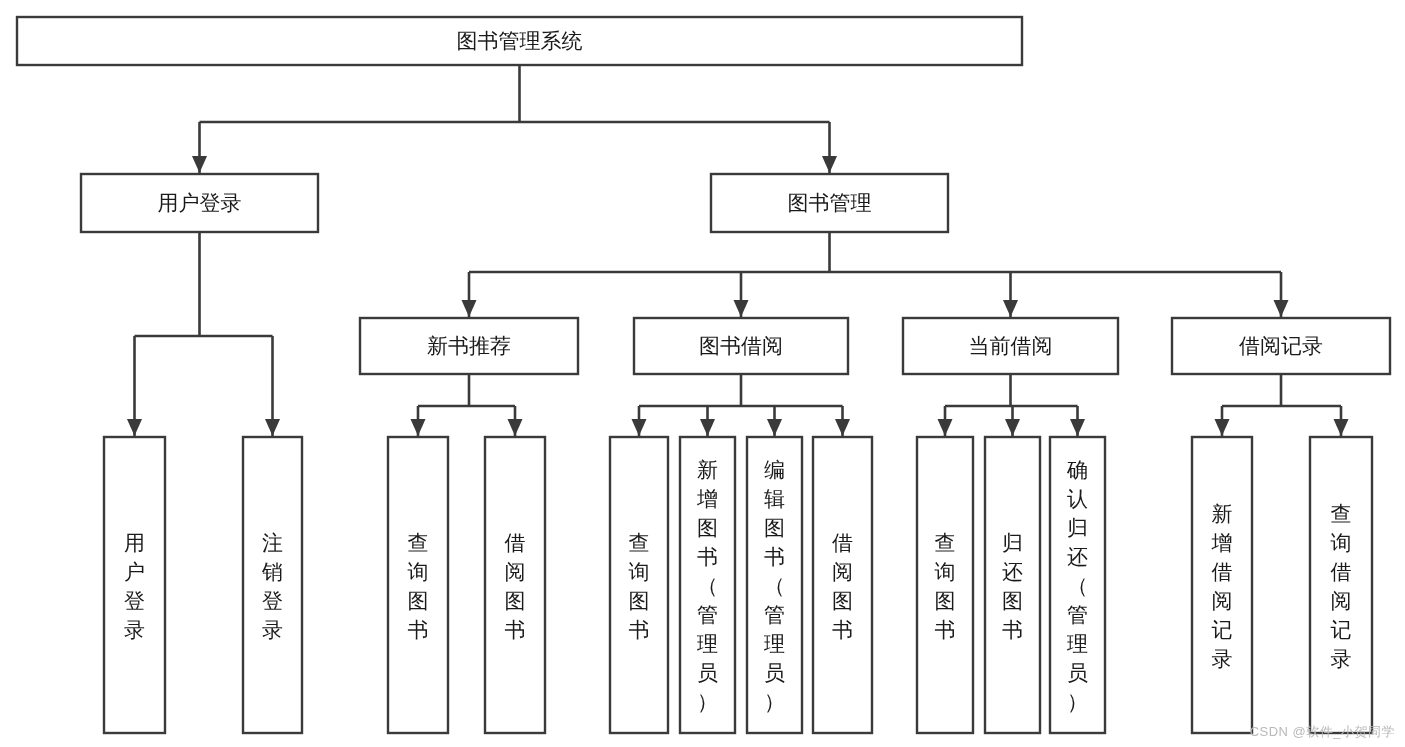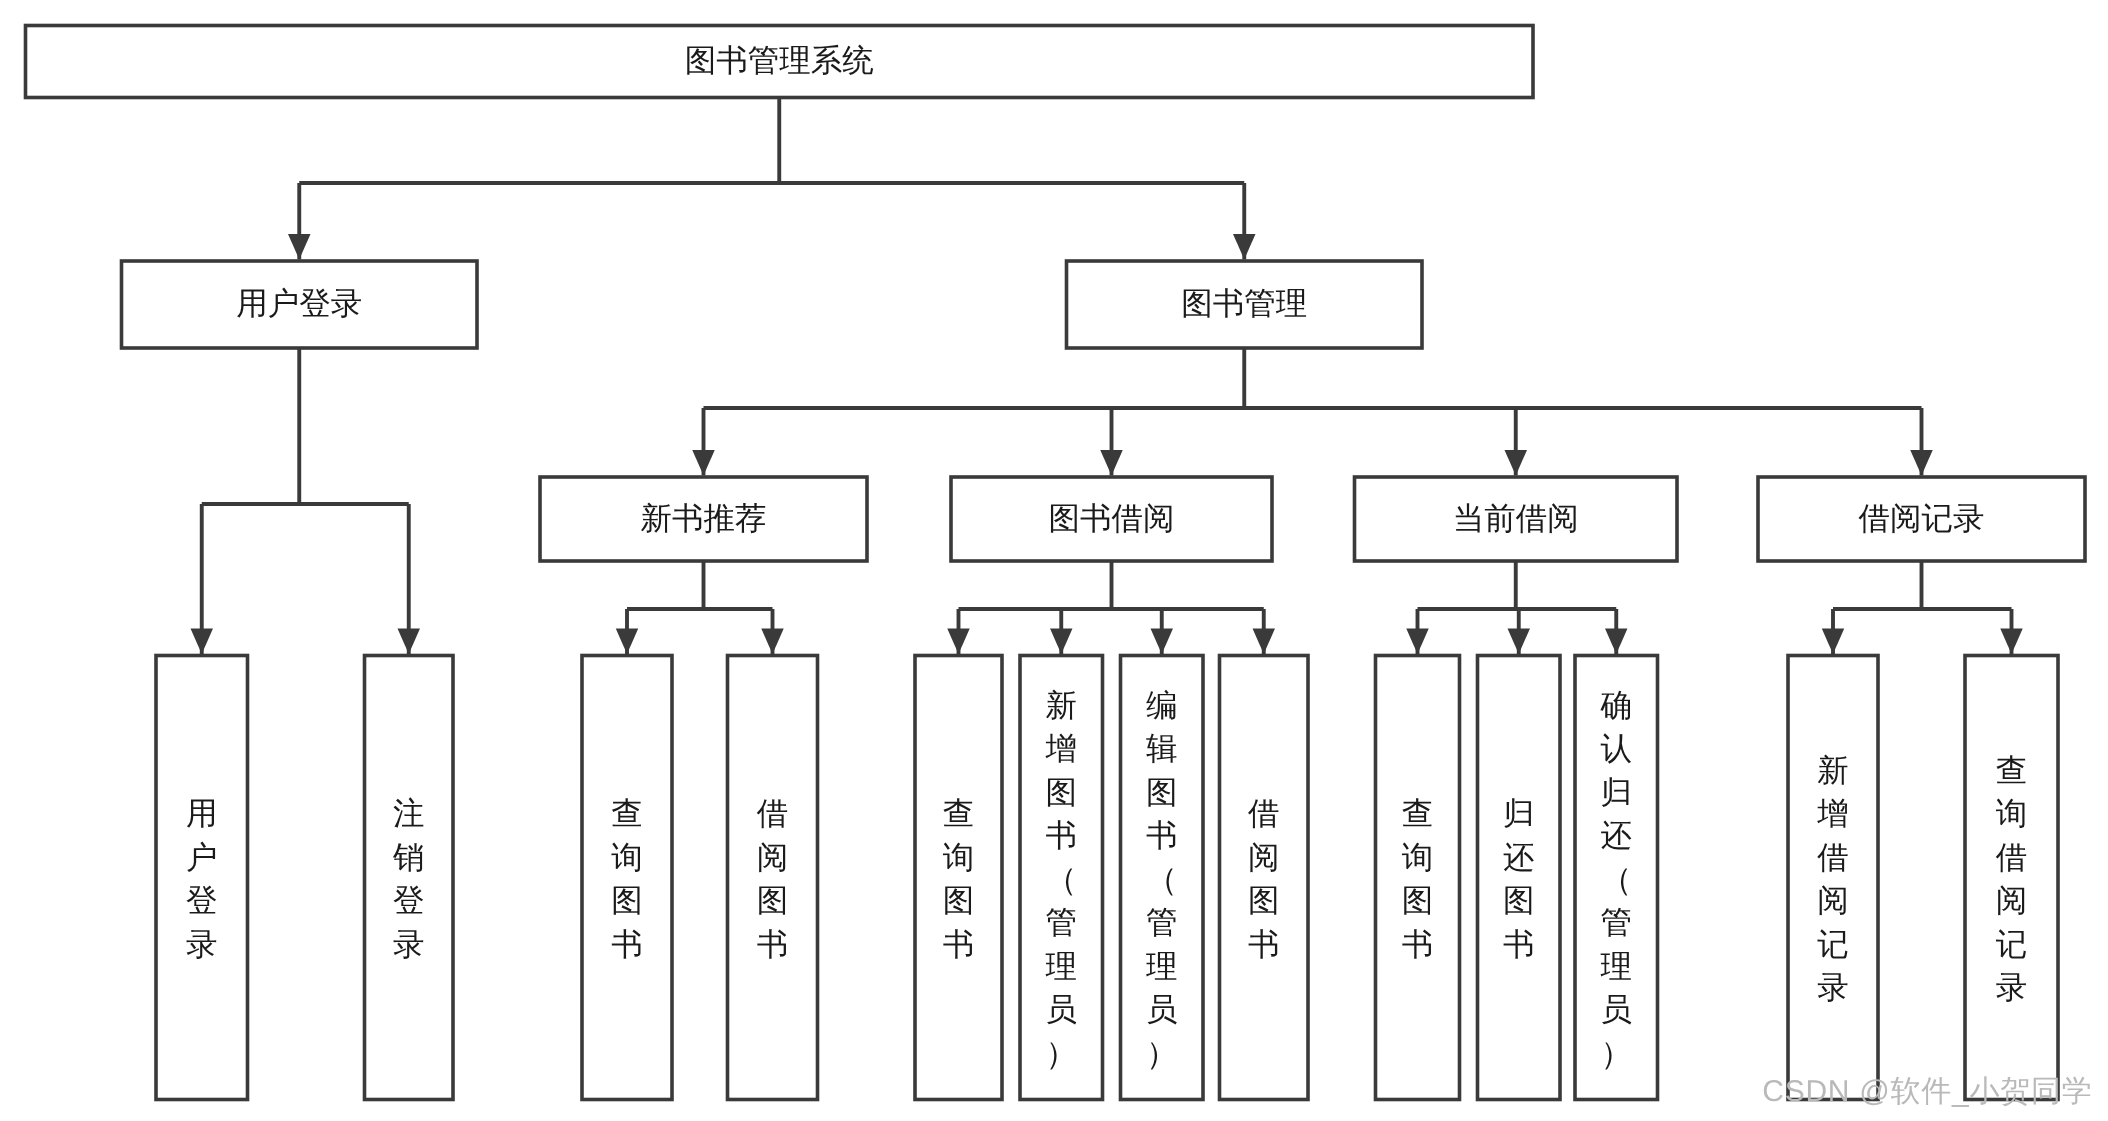--- a/index.html
+++ b/index.html
@@ -51,21 +51,21 @@
     font-family: "Liberation Sans", "DejaVu Sans", sans-serif;
     font-size: 21px;
     fill: #1a1a1a;
     text-anchor: middle;
   }
   .watermark {
     position: absolute;
     right: 10px;
     bottom: 6px;
     font-family: "Liberation Sans", "DejaVu Sans", sans-serif;
-    font-size: 20px;
+    font-size: 13px;
     color: #b9b9b9;
     letter-spacing: 0.5px;
     white-space: nowrap;
     user-select: none;
   }
 </style>
 </head>
 <body>
 
 <div id="diagram-root">

